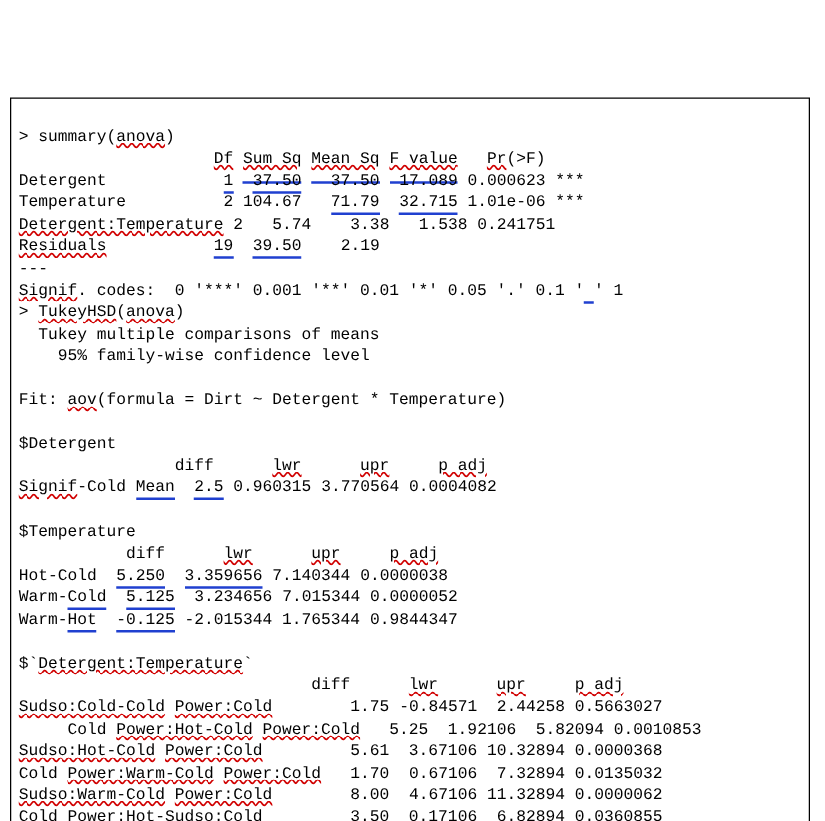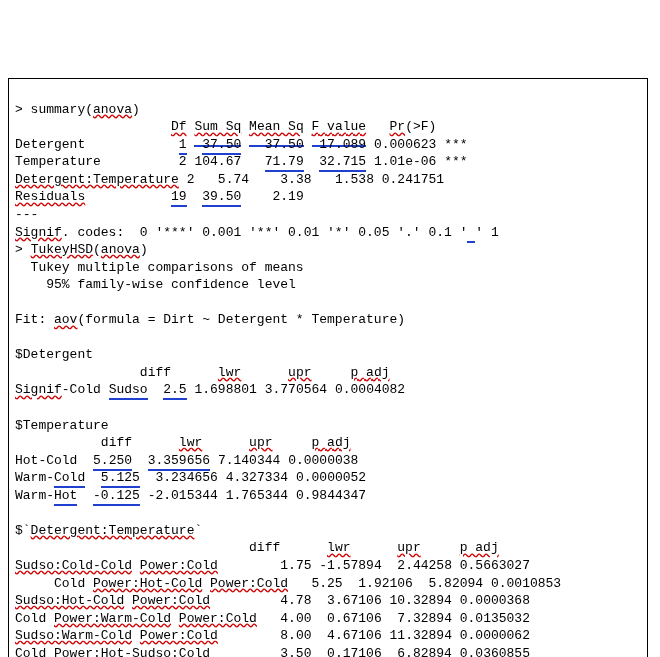--- a/index.html
+++ b/index.html
@@ -38,34 +38,34 @@
 <span>---</span>
 <span><span class="u-r">Signif</span><span>. codes:  0 '***' 0.001 '**' 0.01 '*' 0.05 '.' 0.1 '</span><span class="u-b"> </span><span>' 1</span></span>
 <span><span>&gt;</span> <span class="u-r">TukeyHSD</span><span>(</span><span class="u-r">anova</span><span>)</span></span>
 <span>  Tukey multiple comparisons of means</span>
 <span>    95% family-wise confidence level</span>
 
 <span><span>Fit: </span><span class="u-r">aov</span><span>(formula = Dirt ~ Detergent * Temperature)</span></span>
 
 <span>$Detergent</span>
 <span>                <span>diff</span>      <span class="u-r">lwr</span>      <span class="u-r">upr</span>     <span class="u-r">p adj</span></span>
-<span><span class="u-r">Signif</span><span>-Cold </span><span class="u-b">Sudso</span><span>  </span><span class="u-b">2.5</span> <span>1.698801</span> <span>3.770564</span> <span>0.0004082</span></span>
+<span><span class="u-r">Signif</span><span>-Cold </span><span class="u-b">Mean</span><span>  </span><span class="u-b">2.5</span> <span>0.960315</span> <span>3.770564</span> <span>0.0004082</span></span>
 
 <span>$Temperature</span>
 <span>           <span>diff</span>      <span class="u-r">lwr</span>      <span class="u-r">upr</span>     <span class="u-r">p adj</span></span>
 <span><span>Hot-Cold</span>  <span class="u-b">5.250</span>  <span class="u-b">3.359656</span> <span>7.140344</span> <span>0.0000038</span></span>
-<span><span>Warm-</span><span class="u-b">Cold</span>  <span class="u-b">5.125</span>  <span>3.234656</span> <span>4.327334</span> <span>0.0000052</span></span>
+<span><span>Warm-</span><span class="u-b">Cold</span>  <span class="u-b">5.125</span>  <span>3.234656</span> <span>7.015344</span> <span>0.0000052</span></span>
 <span><span>Warm-</span><span class="u-b">Hot</span>  <span class="u-b">-0.125</span> <span>-2.015344</span> <span>1.765344</span> <span>0.9844347</span></span>
 
 <span><span>$`</span><span class="u-r">Detergent:Temperature</span><span>`</span></span>
 <span>                              <span>diff</span>      <span class="u-r">lwr</span>      <span class="u-r">upr</span>     <span class="u-r">p adj</span></span>
-<span><span class="u-r">Sudso:Cold-Cold</span> <span class="u-r">Power:Cold</span>        <span>1.75</span> <span>-1.57894</span>  <span>2.44258</span> <span>0.5663027</span></span>
+<span><span class="u-r">Sudso:Cold-Cold</span> <span class="u-r">Power:Cold</span>        <span>1.75</span> <span>-0.84571</span>  <span>2.44258</span> <span>0.5663027</span></span>
 <span><span>     Cold </span><span class="u-r">Power:Hot-Cold</span> <span class="u-r">Power:Cold</span>   <span>5.25</span>  <span>1.92106</span>  <span>5.82094</span> <span>0.0010853</span></span>
-<span><span class="u-r">Sudso:Hot-Cold</span> <span class="u-r">Power:Cold</span>         <span>4.78</span>  <span>3.67106</span> <span>10.32894</span> <span>0.0000368</span></span>
-<span><span>Cold </span><span class="u-r">Power:Warm-Cold</span> <span class="u-r">Power:Cold</span>   <span>4.00</span>  <span>0.67106</span>  <span>7.32894</span> <span>0.0135032</span></span>
+<span><span class="u-r">Sudso:Hot-Cold</span> <span class="u-r">Power:Cold</span>         <span>5.61</span>  <span>3.67106</span> <span>10.32894</span> <span>0.0000368</span></span>
+<span><span>Cold </span><span class="u-r">Power:Warm-Cold</span> <span class="u-r">Power:Cold</span>   <span>1.70</span>  <span>0.67106</span>  <span>7.32894</span> <span>0.0135032</span></span>
 <span><span class="u-r">Sudso:Warm-Cold</span> <span class="u-r">Power:Cold</span>        <span>8.00</span>  <span>4.67106</span> <span>11.32894</span> <span>0.0000062</span></span>
 <span><span>Cold </span><span class="u-r">Power:Hot-Sudso:Cold</span>         <span>3.50</span>  <span>0.17106</span>  <span>6.82894</span> <span>0.0360855</span></span>
 
 
 
 
 
 
 
 

